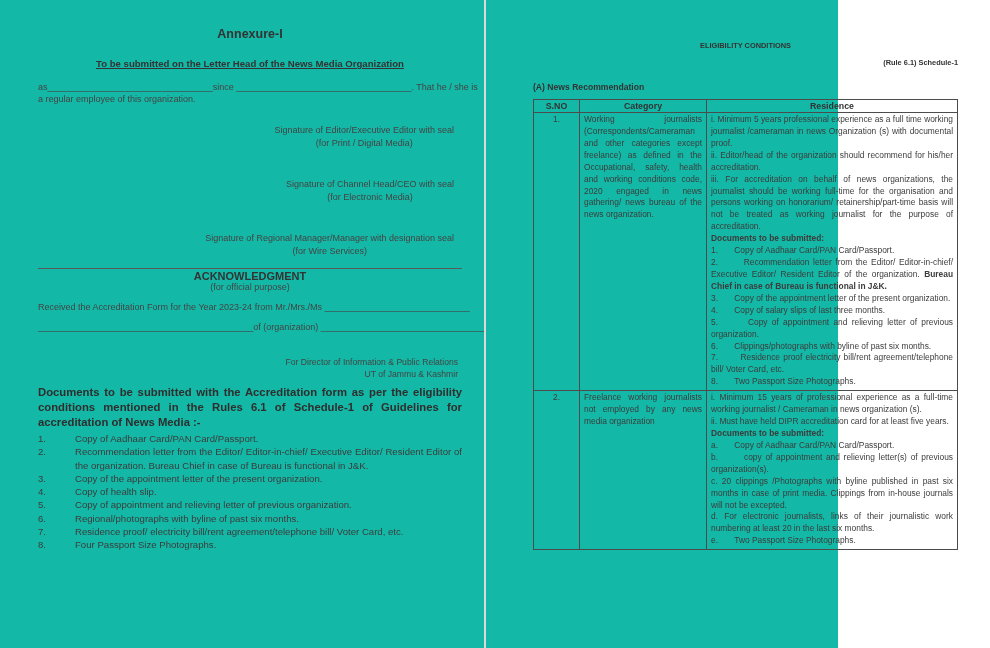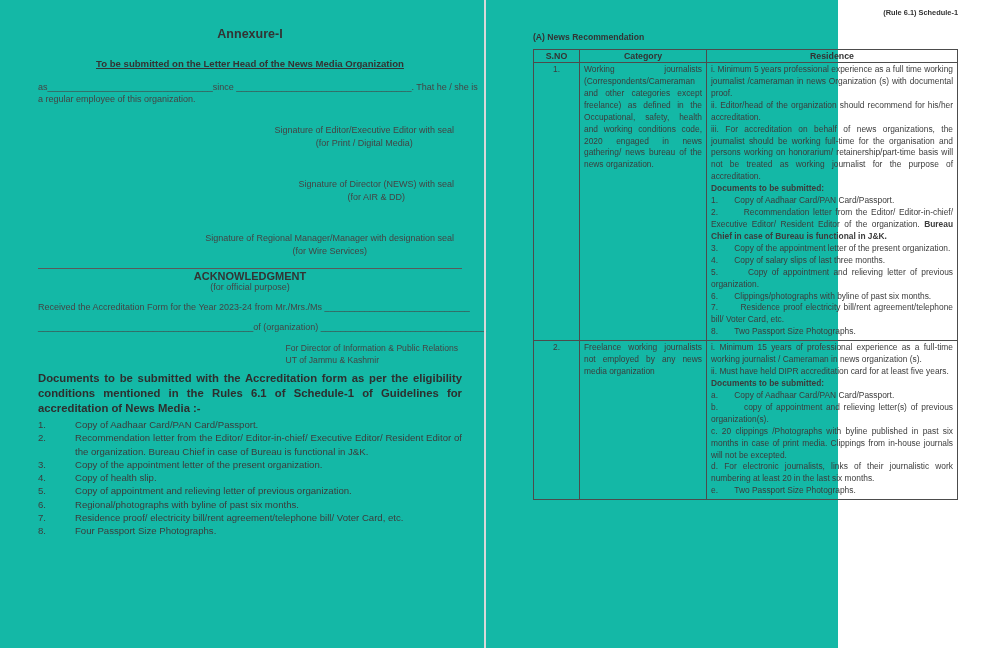--- a/index.html
+++ b/index.html
@@ -25,21 +25,21 @@
   .certify { margin-top: 13px; font-size: 9px; line-height: 1.32; color: #444; }
   .certify div { white-space: nowrap; }
   .sig-block { width: max-content; margin-left: auto; margin-right: 8px; text-align: center; font-size: 9px; line-height: 1.5; color: #444; }
   .sig-block.first { margin-top: 18px; }
   .sig-block + .sig-block { margin-top: 27px; }
   .ack-rule { margin-top: 9px; border-top: 1.4px solid #5a5a5a; }
   .ack-title { margin-top: 1px; text-align: center; font-weight: bold; font-size: 11px; color: #333; }
   .ack-sub { text-align: center; font-size: 9px; color: #444; }
   .received { margin-top: 10px; font-size: 9px; line-height: 1.3; color: #444; white-space: nowrap; }
   .received.second { margin-top: 9px; }
-  .signoff { margin-top: 8px; width: max-content; margin-left: auto; margin-right: 4px; text-align: left; font-size: 8.6px; line-height: 1.4; color: #444; }
+  .signoff { margin-top: 22px; width: max-content; margin-left: auto; margin-right: 4px; text-align: right; font-size: 8.6px; line-height: 1.4; color: #444; }
   .docs-heading { margin-top: 5px; font-weight: bold; font-size: 11.3px; line-height: 1.3; text-align: justify; color: #2e2e2e; }
   .docs-list { margin-top: 3px; font-size: 9.6px; color: #3c3c3c; }
   .doc-item { display: flex; line-height: 1.38; }
   .doc-item .num { flex: 0 0 37px; }
   .doc-item .txt { flex: 1; text-align: justify; }
 
   
   .r-header1 { margin-top: 41px; text-align: center; font-weight: bold; font-size: 7.4px; color: #333; }
   .r-header2 { margin-top: 8px;  text-align: right; font-weight: bold; font-size: 7.4px; color: #333; }
   .r-section { margin-top: 15px; font-weight: bold; font-size: 8.6px; color: #333; }
@@ -72,22 +72,22 @@
       <div>as_________________________________since ___________________________________. That he / she is</div>
       <div>a regular employee of this organization.</div>
     </div>
 
     <div id="sig-blocks">
         <div class="sig-block first">
           <div>Signature of Editor/Executive Editor with seal</div>
           <div>(for Print / Digital Media)</div>
         </div>
         <div class="sig-block">
-          <div>Signature of Director (NEWS) with seal</div>
-          <div>(for AIR &amp; DD)</div>
+          <div>Signature of Channel Head/CEO with seal</div>
+          <div>(for Electronic Media)</div>
         </div>
         <div class="sig-block">
           <div>Signature of Regional Manager/Manager with designation seal</div>
           <div>(for Wire Services)</div>
         </div>
       </div>
 
     <div class="ack-rule"></div>
     <div class="ack-title">ACKNOWLEDGMENT</div>
     <div class="ack-sub">(for official purpose)</div>
@@ -133,20 +133,21 @@
         <div class="doc-item">
           <span class="num">8.</span>
           <span class="txt">Four Passport Size Photographs.</span>
         </div>
       </div>
   </section>
 
   <div class="divider"></div>
 
   <section class="page page-right">
+    <div class="r-header1">ELIGIBILITY CONDITIONS</div>
     <div class="r-header2">(Rule 6.1) Schedule-1</div>
     <div class="r-section">(A) News Recommendation</div>
 
     <table class="elig">
       <colgroup>
         <col class="c-sno">
           <col class="c-cat">
           <col class="c-cond">
       </colgroup>
       <thead>

